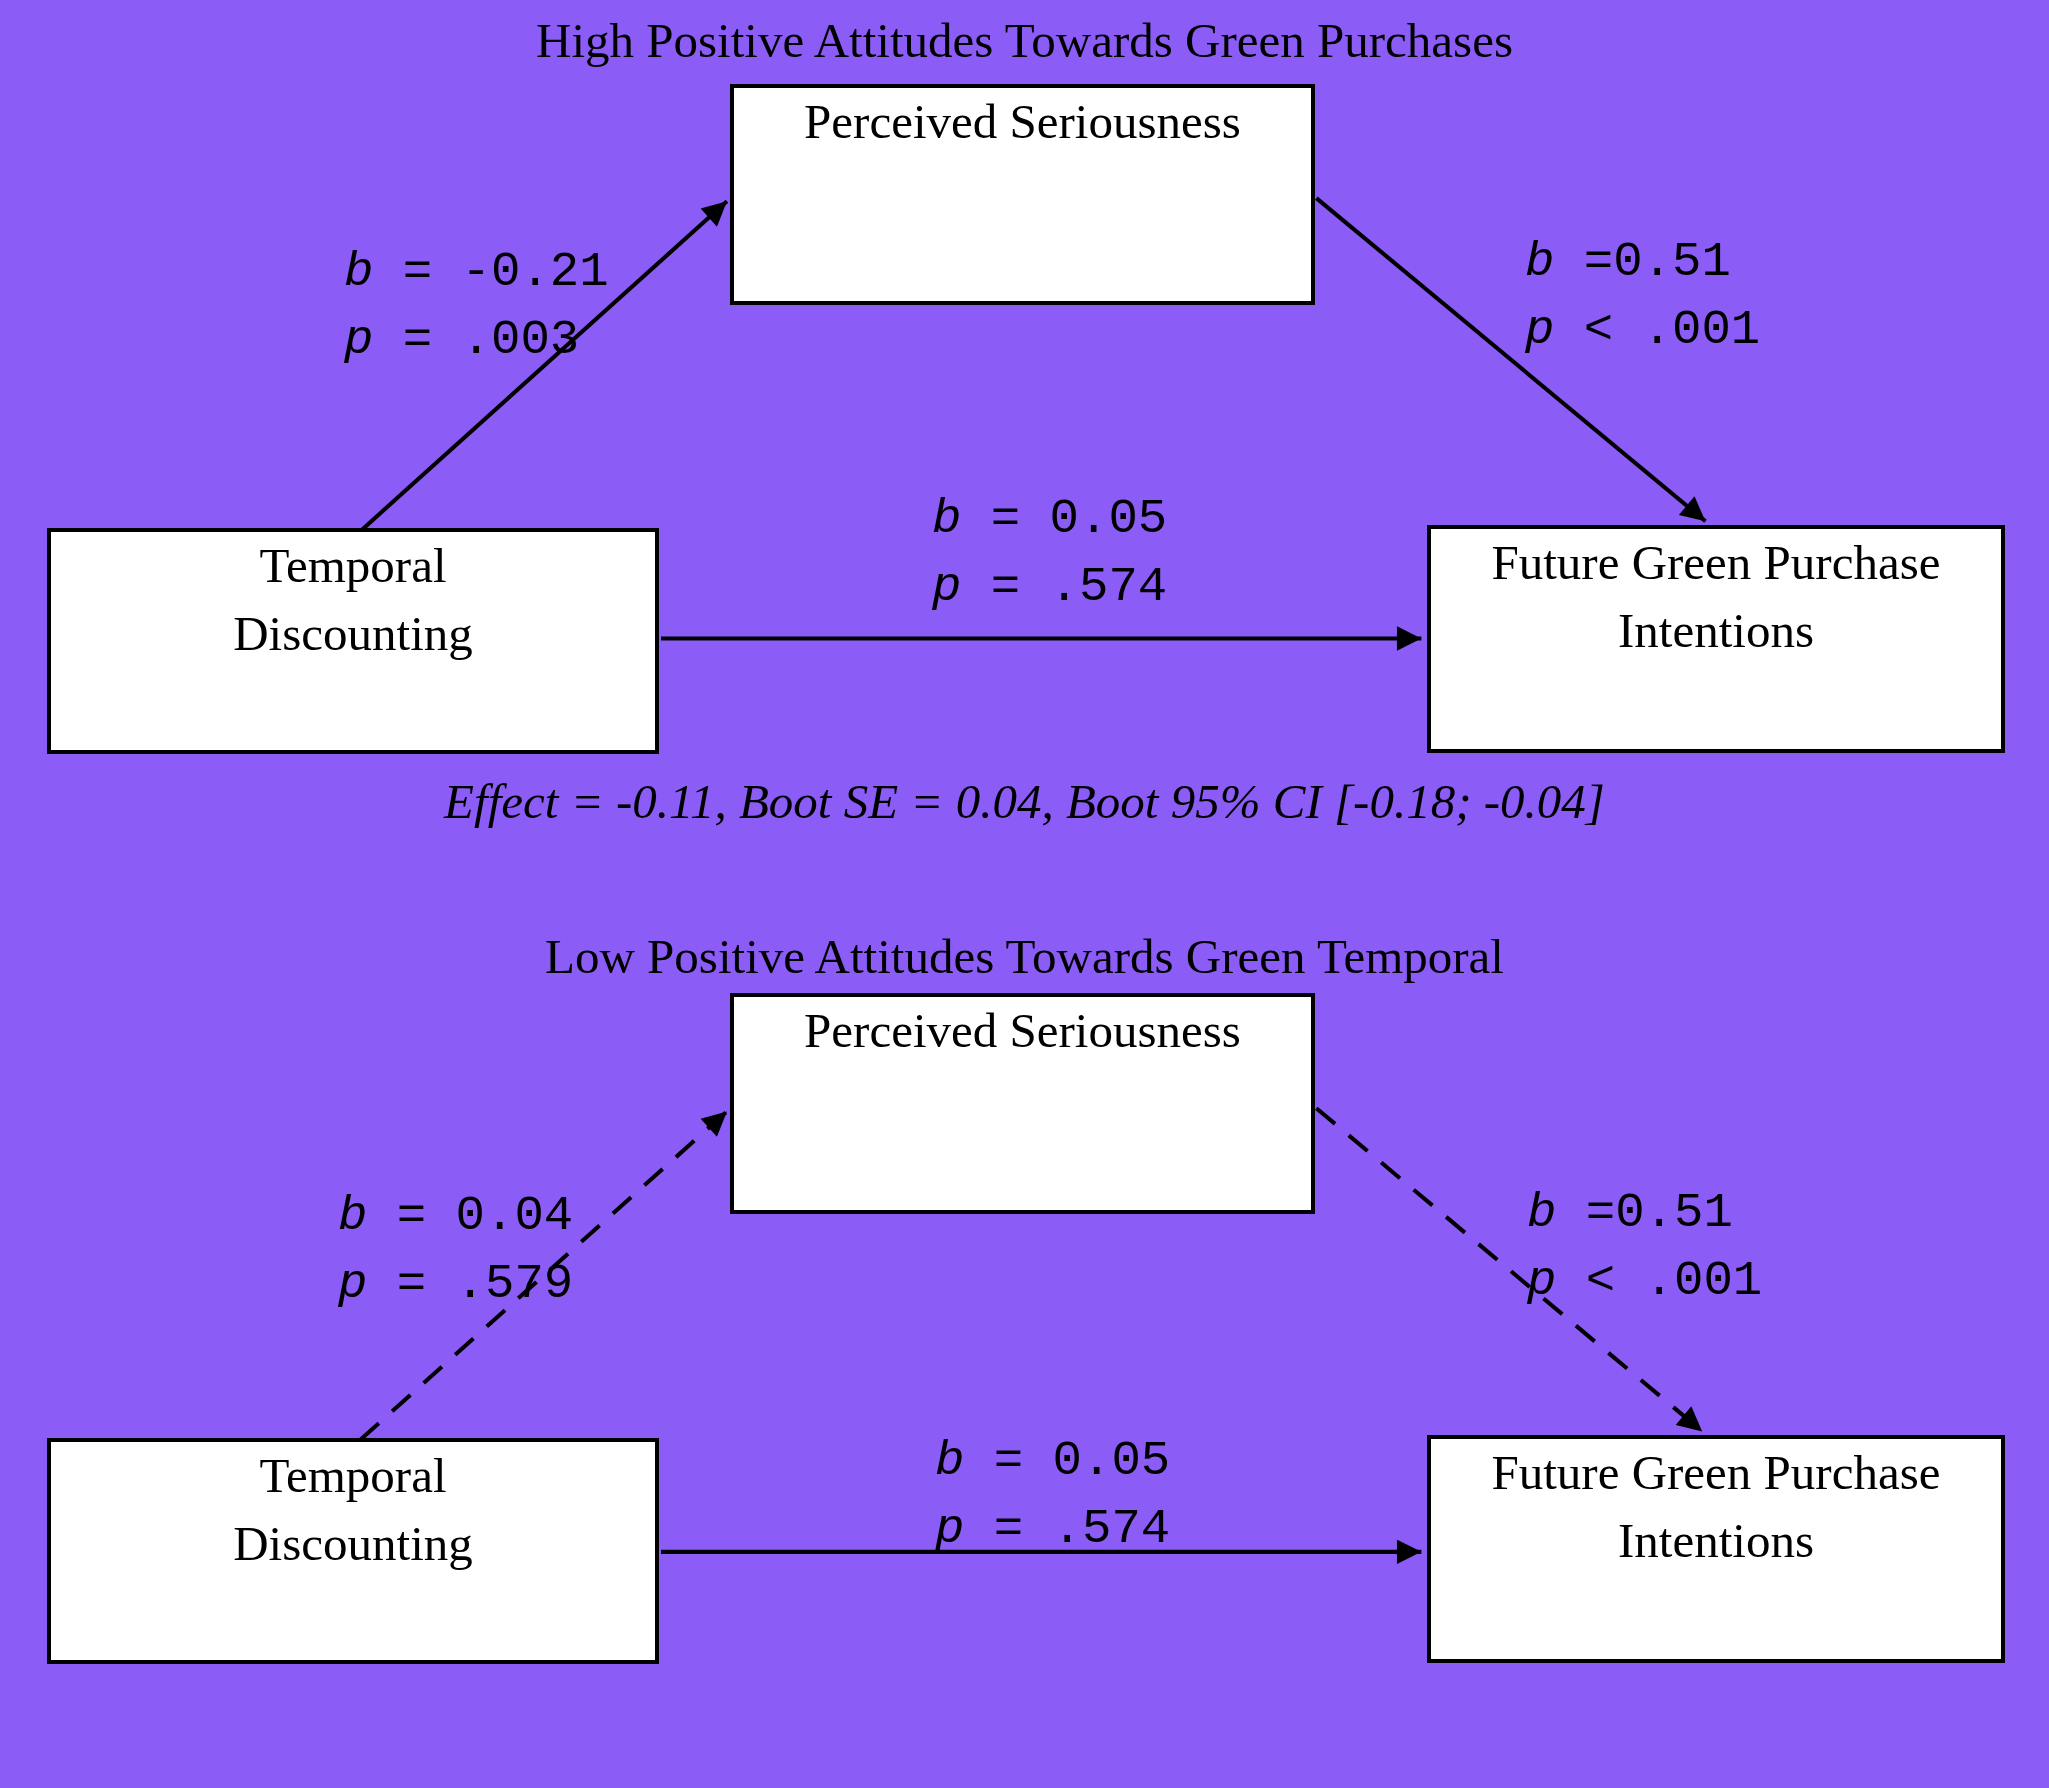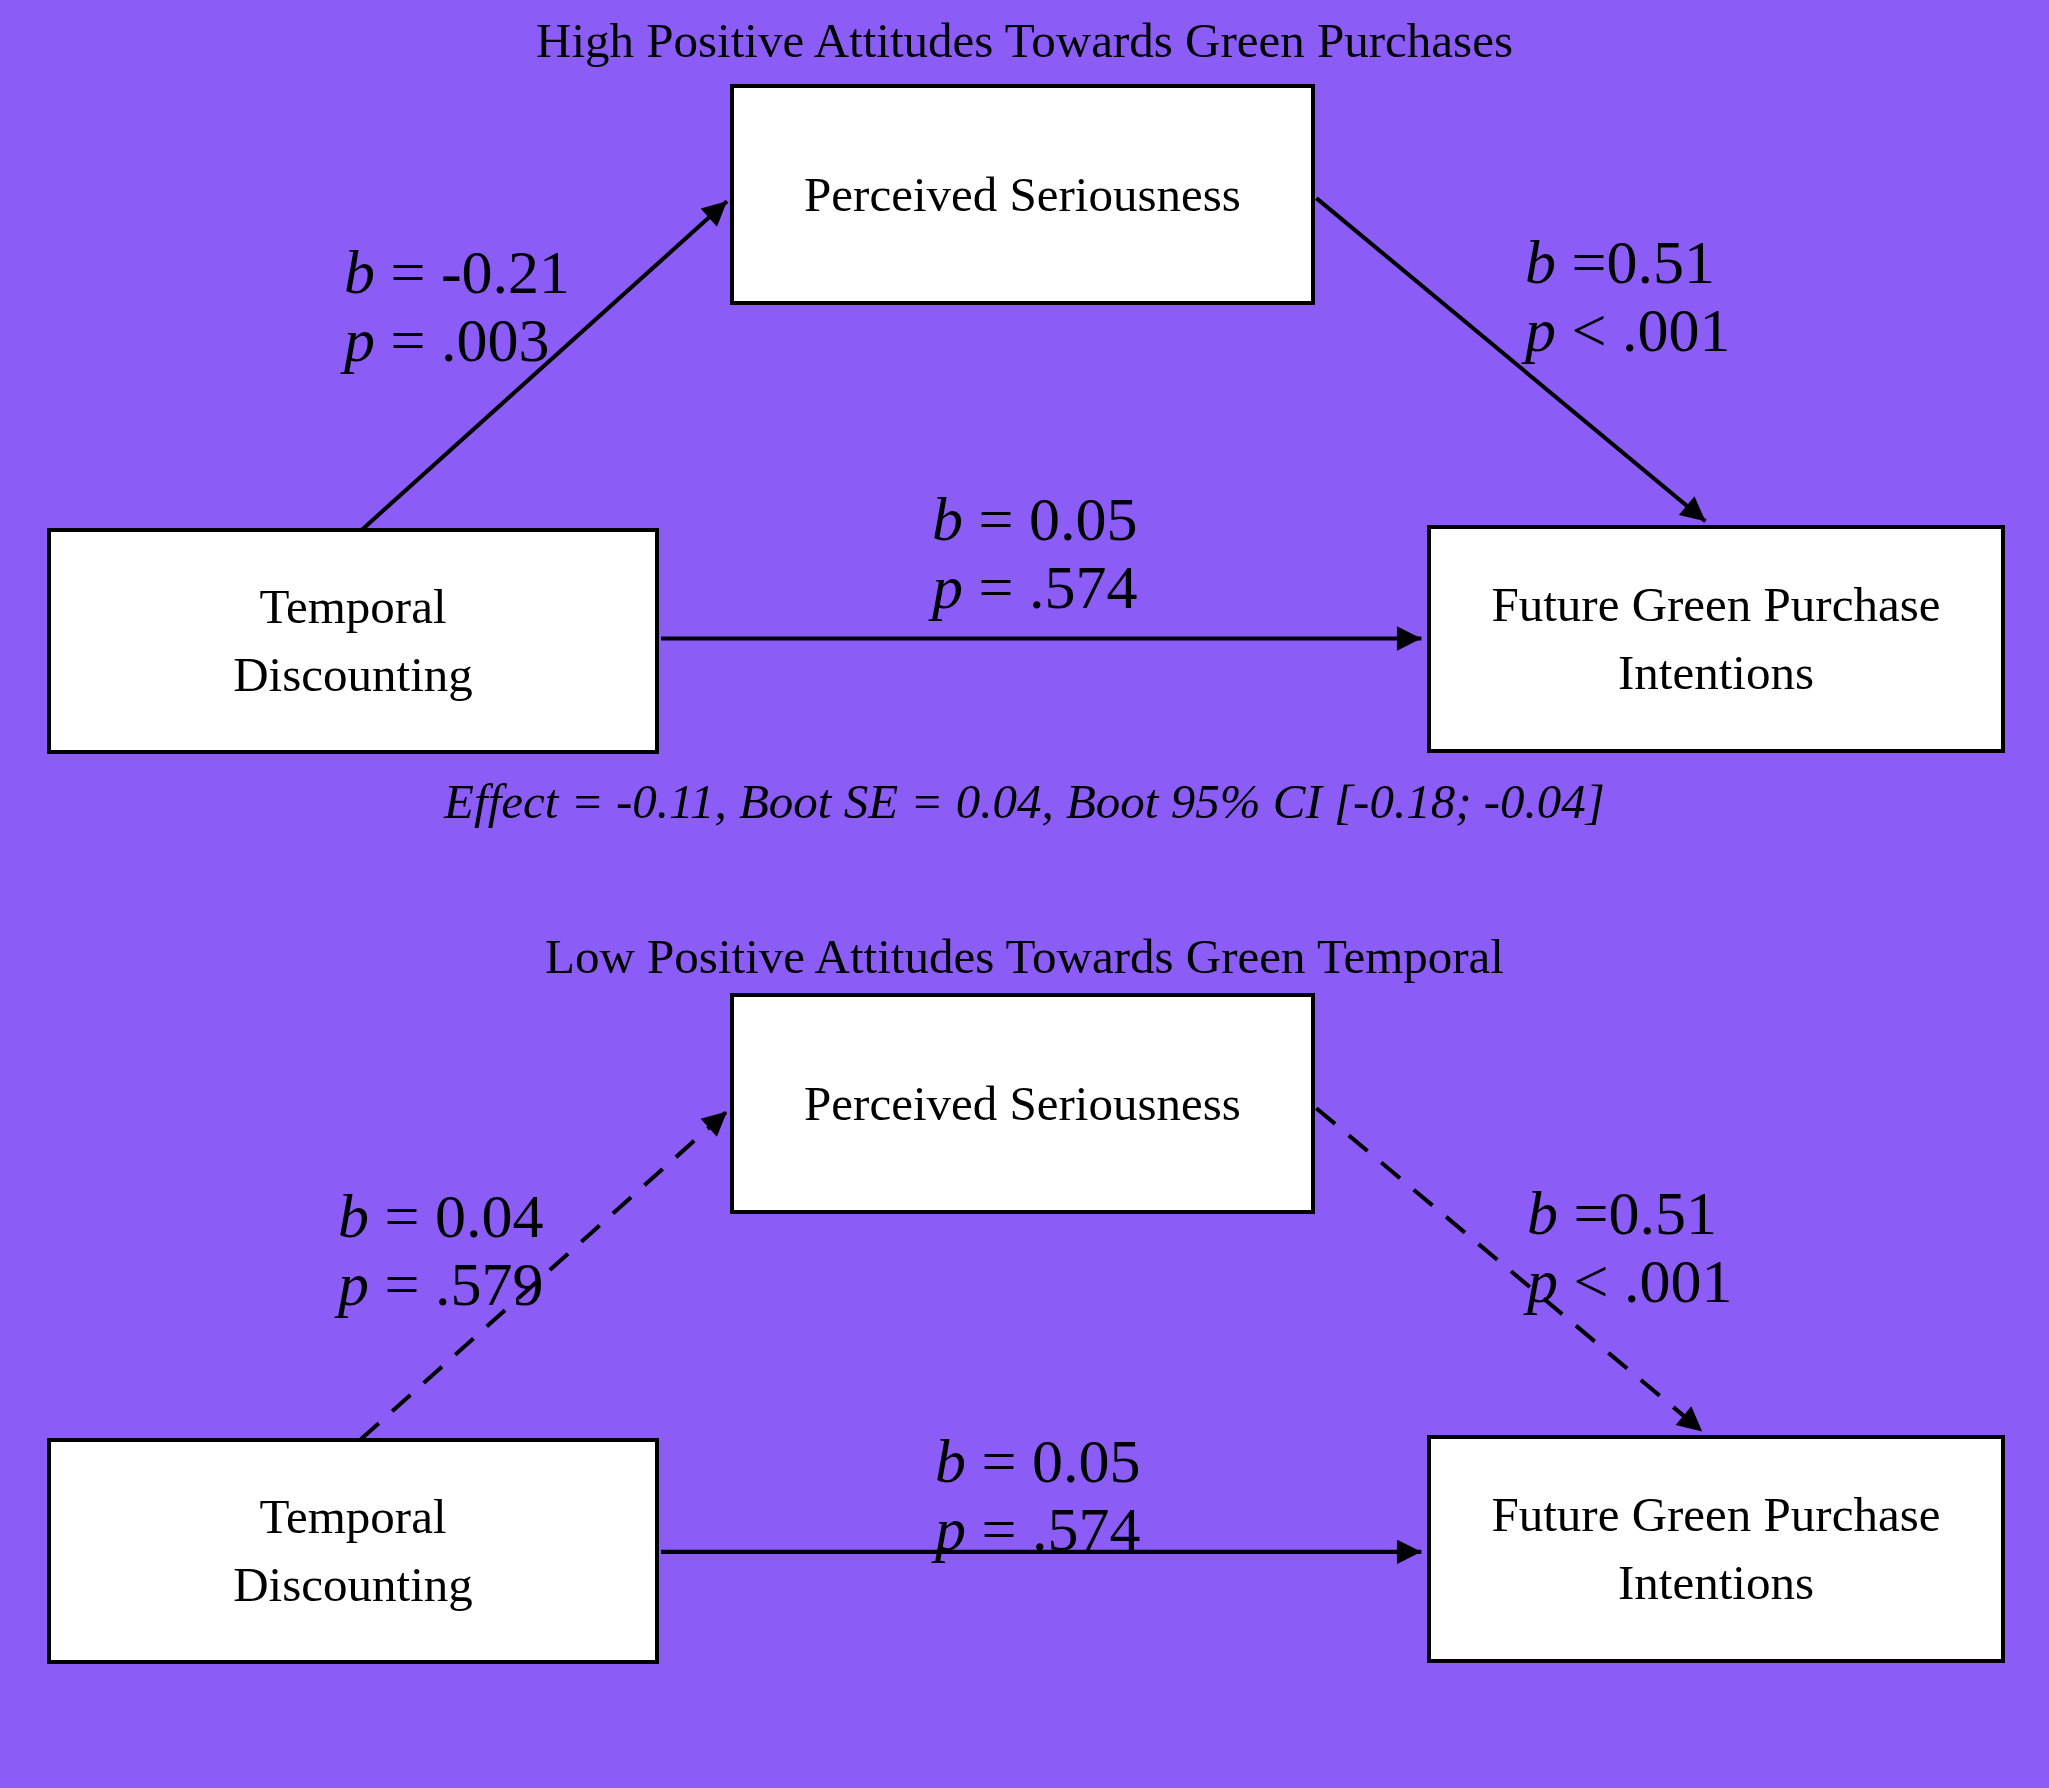--- a/index.html
+++ b/index.html
@@ -20,32 +20,33 @@
     font-size: 49px;
     line-height: 59px;
     white-space: nowrap;
   }
   .box {
     position: absolute;
     border: 4.9px solid #000000;
     background: #ffffff;
     box-sizing: border-box;
     display: flex;
-    align-items: center;
+    align-items: flex-start;
     justify-content: center;
     text-align: center;
     font-size: 49px;
     line-height: 68px;
   }
   .box .box-label { white-space: pre-line; }
   .stat {
     position: absolute;
-    font-size: 62px;
+    font-size: 49px;
     line-height: 68px;
     white-space: nowrap;
+    font-family: Liberation Mono, monospace;
   }
   .stat .var, .italic { font-style: italic; }
   .effect-line {
     position: absolute;
     left: 0;
     width: 100%;
     text-align: center;
     font-size: 49px;
     line-height: 64px;
     font-style: italic;

